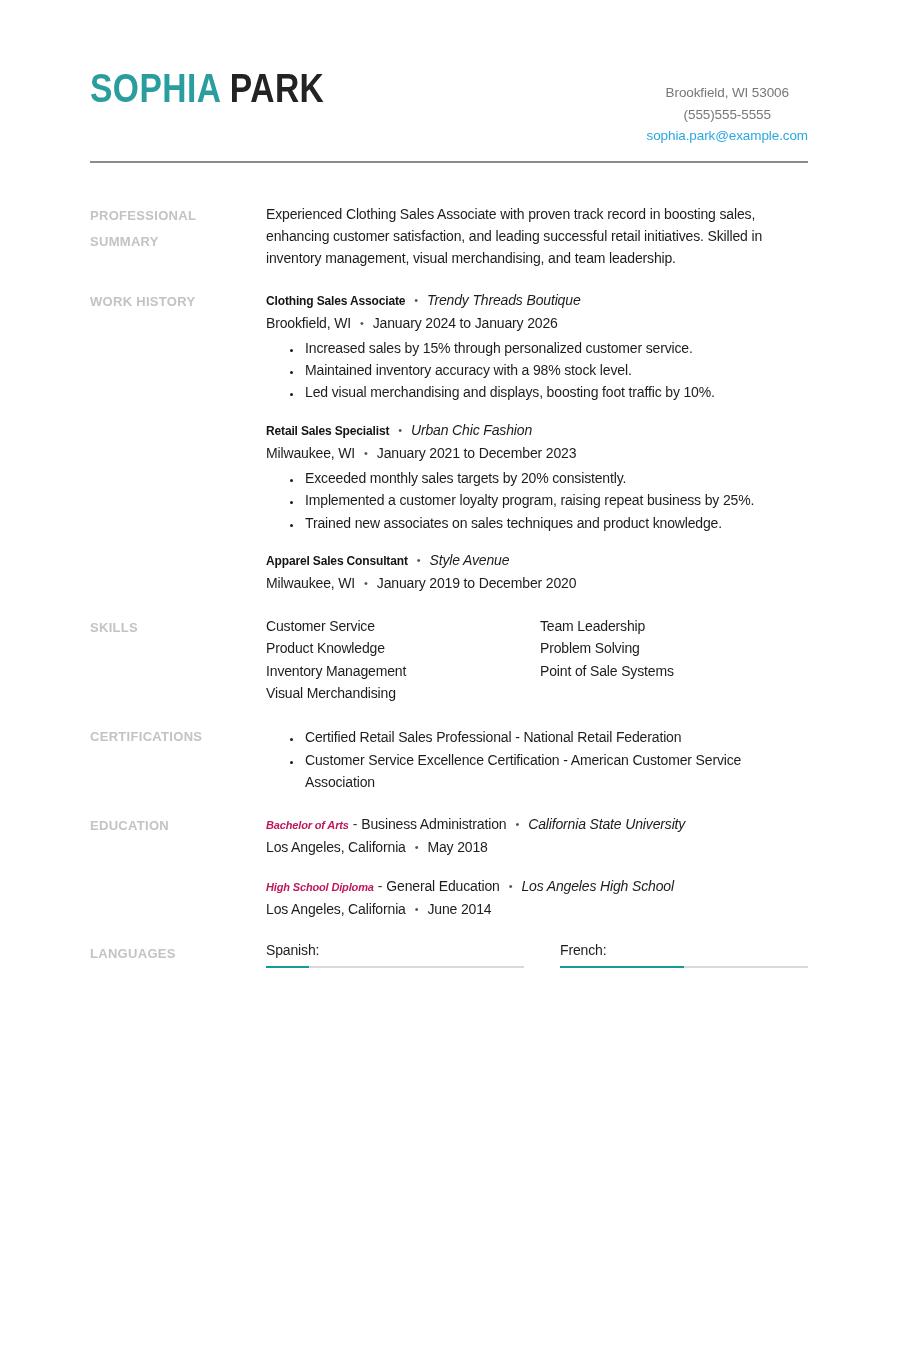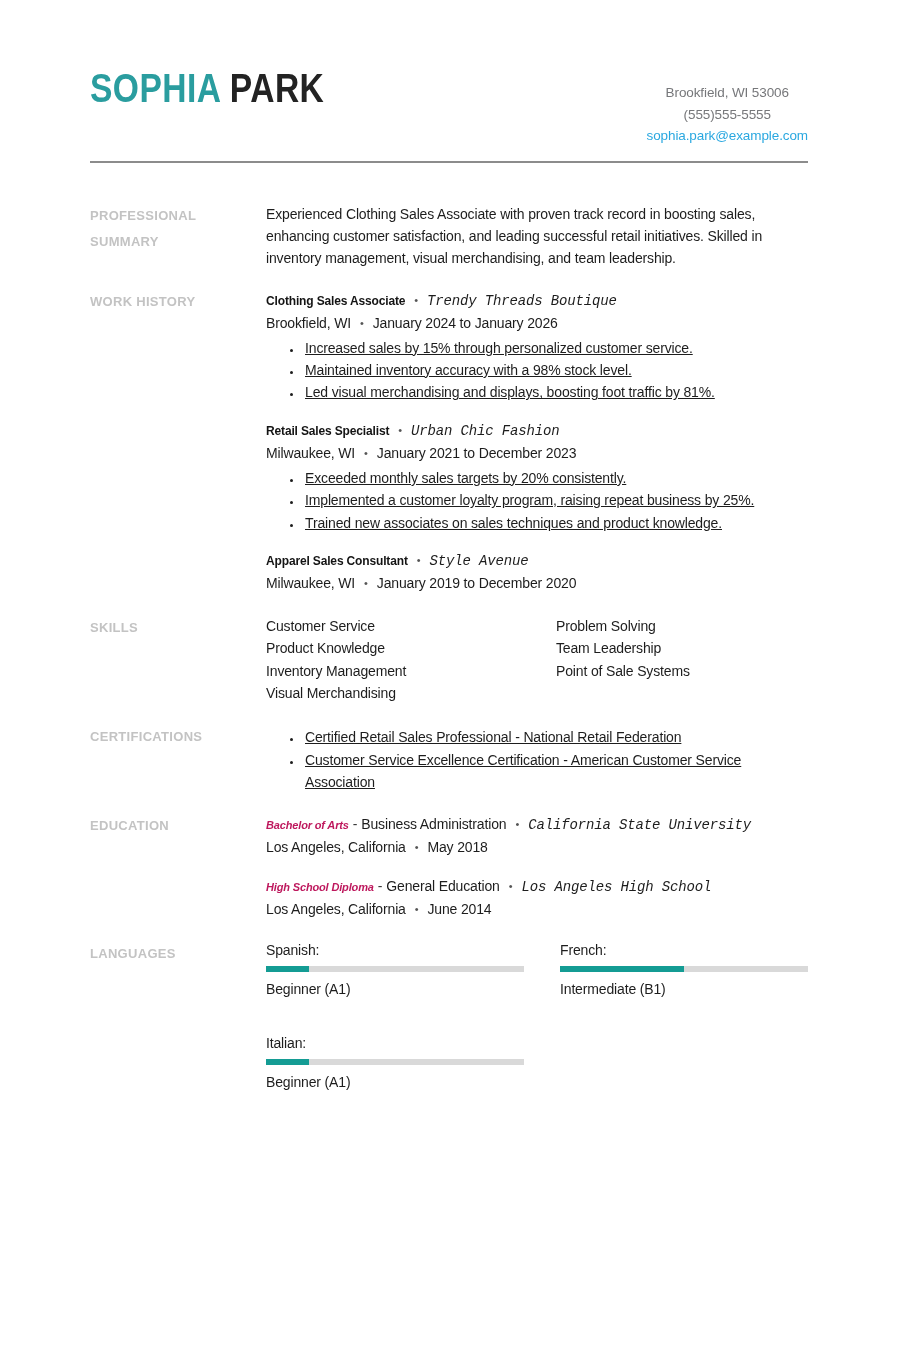--- a/index.html
+++ b/index.html
@@ -3,21 +3,21 @@
 <meta charset="utf-8">
 <style>
   * { margin: 0; padding: 0; box-sizing: border-box; }
   html, body { background: #ffffff; }
   body {
     width: 900px; height: 1350px;
     font-family: "Liberation Sans", sans-serif;
     color: #1d1d1d;
   }
   .page {
-    width: 900px; height: 1350px;
+    width: 900px; height: 968px;
     background: #ffffff;
     padding: 66px 92px 0 90px;
     overflow: hidden;
   }
 
   
   .header { display: flex; justify-content: space-between; align-items: flex-start; }
   .name {
     font-size: 40px; font-weight: 700; letter-spacing: 0.5px;
     line-height: 1.1; white-space: nowrap;
@@ -41,29 +41,29 @@
 
   .summary-text { max-width: 545px; }
 
   
   .job { margin-bottom: 15px; }
   .job:last-child { margin-bottom: 0; }
   .job-title-line { line-height: 22px; }
   .job-title { font-weight: 700; font-size: 12px; color: #141414; }
   .sep { color: #555; font-size: 11px; padding: 0 9px; vertical-align: 1px; }
   .dash { color: #3a3a3a; padding: 0 4px; }
-  .company, .school { font-style: italic; color: #1d1d1d; font-family: Liberation Mono, monospace; }
+  .company, .school { font-style: italic; color: #1d1d1d; }
   .meta-line { line-height: 23px; }
   .bullets { margin: 2px 0 0 0; padding-left: 37px; list-style: disc; }
-  .bullets li { line-height: 22.4px; padding-left: 2px; text-decoration: underline; }
+  .bullets li { line-height: 22.4px; padding-left: 2px; }
   .bullets li::marker { font-size: 11px; }
 
   
   .skills-grid {
-    display: grid; grid-template-columns: 258px 1fr; column-gap: 32px;
+    display: grid; grid-template-columns: 258px 1fr; column-gap: 16px;
     grid-template-rows: repeat(4, auto); grid-auto-flow: column;
   }
   .skill-item { line-height: 22.3px; }
 
   
   .edu-entry { margin-bottom: 16px; }
   .edu-entry:last-child { margin-bottom: 0; }
   .degree { font-weight: 700; font-size: 11px; color: #be185d; font-style: italic; }
 
   
@@ -104,21 +104,21 @@
         <div class="job">
           <div class="job-title-line">
             <span class="job-title">Clothing Sales Associate</span><span class="sep">•</span><span class="company">Trendy Threads Boutique</span>
           </div>
           <div class="meta-line">
             <span>Brookfield, WI</span><span class="sep">•</span><span>January 2024 to January 2026</span>
           </div>
           <ul class="bullets">
             <li>Increased sales by 15% through personalized customer service.</li>
             <li>Maintained inventory accuracy with a 98% stock level.</li>
-            <li>Led visual merchandising and displays, boosting foot traffic by 81%.</li>
+            <li>Led visual merchandising and displays, boosting foot traffic by 10%.</li>
           </ul>
         </div>
 
         <div class="job">
           <div class="job-title-line">
             <span class="job-title">Retail Sales Specialist</span><span class="sep">•</span><span class="company">Urban Chic Fashion</span>
           </div>
           <div class="meta-line">
             <span>Milwaukee, WI</span><span class="sep">•</span><span>January 2021 to December 2023</span>
           </div>
@@ -141,22 +141,22 @@
       </div>
     </div>
 
     <div class="section">
       <div class="section-label">SKILLS</div>
       <div class="section-body skills-grid">
         <span class="skill-item">Customer Service</span>
         <span class="skill-item">Product Knowledge</span>
         <span class="skill-item">Inventory Management</span>
         <span class="skill-item">Visual Merchandising</span>
+        <span class="skill-item">Team Leadership</span>
         <span class="skill-item">Problem Solving</span>
-        <span class="skill-item">Team Leadership</span>
         <span class="skill-item">Point of Sale Systems</span>
       </div>
     </div>
 
     <div class="section">
       <div class="section-label">CERTIFICATIONS</div>
       <div class="section-body">
         <ul class="bullets">
           <li>Certified Retail Sales Professional - National Retail Federation</li>
           <li>Customer Service Excellence Certification - American Customer Service Association</li>

